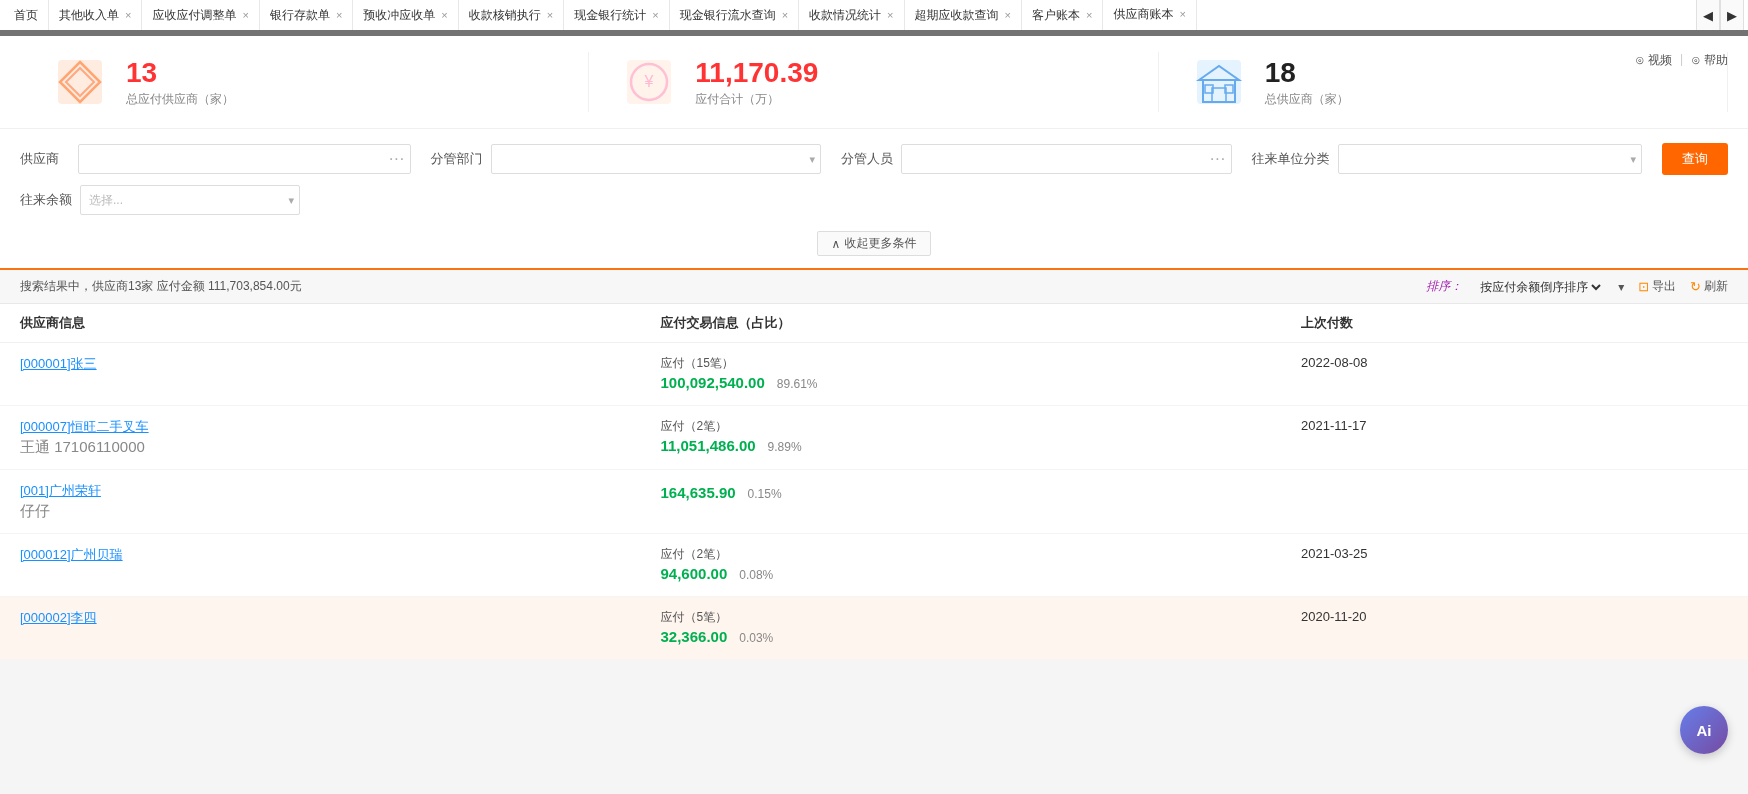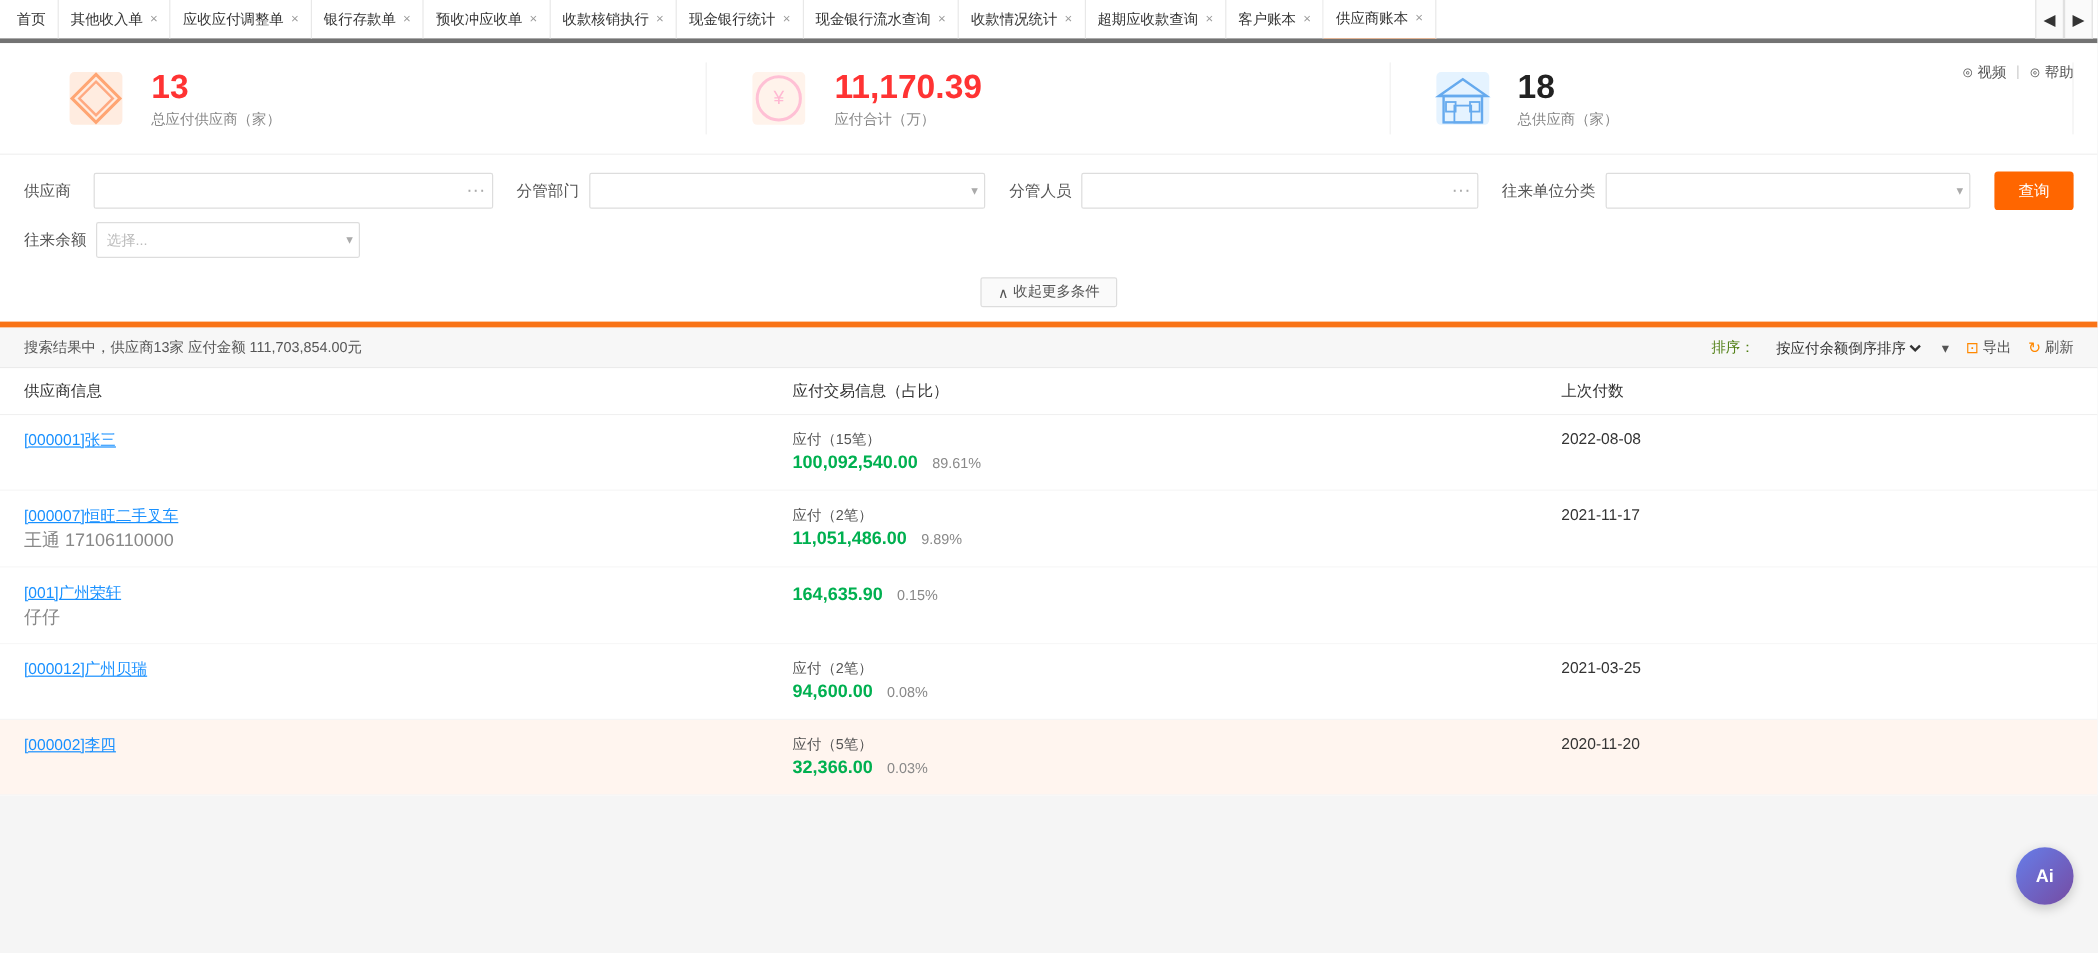--- a/index.html
+++ b/index.html
@@ -3,21 +3,21 @@
   <meta charset="utf-8">
   <style>
     * { box-sizing: border-box; margin: 0; padding: 0; }
     body { font-family: 'Microsoft YaHei', Arial, sans-serif; font-size: 13px; background: #f5f5f5; color: #333; min-width: 1748px; }
 
     
     .top-nav {
       display: flex;
       align-items: center;
       background: #fff;
-      border-bottom: 4px solid #737373;
+      border-bottom: 6px solid #737373;
       height: 36px;
       padding: 0 4px;
       overflow: hidden;
     }
     .nav-tab {
       display: flex;
       align-items: center;
       padding: 0 10px;
       height: 36px;
       white-space: nowrap;
@@ -98,21 +98,21 @@
       display: flex;
       gap: 8px;
     }
     .top-right-links span { cursor: pointer; color: #555; }
     .top-right-links .divider { color: #ccc; }
 
     
     .search-area {
       background: #fff;
       padding: 14px 20px 10px;
-      border-bottom: 5px solid #f97316;
+      border-bottom: 2px solid #f97316;
     }
     .search-row {
       display: flex;
       align-items: center;
       gap: 20px;
       margin-bottom: 10px;
     }
     .search-field {
       display: flex;
       align-items: center;
@@ -203,21 +203,21 @@
       justify-content: space-between;
       border-bottom: 1px solid #e8e8e8;
       font-size: 12px;
       color: #555;
     }
     .results-actions {
       display: flex;
       align-items: center;
       gap: 14px;
     }
-    .results-actions .sort-label { color: #4d7c0f; }
+    .results-actions .sort-label { color: #a21caf; font-style: italic; }
     .results-actions .sort-select {
       border: none;
       background: transparent;
       font-size: 12px;
       color: #333;
       cursor: pointer;
       outline: none;
     }
     .action-btn {
       display: flex;
@@ -234,21 +234,21 @@
       background: #fff;
       width: 100%;
     }
     .table-header {
       display: grid;
       grid-template-columns: 3fr 3fr 2fr;
       padding: 10px 20px;
       background: #fff;
       border-bottom: 1px solid #f0f0f0;
       font-size: 13px;
-      font-weight: 400;
+      font-weight: 700;
       color: #333;
     }
     .table-row {
       display: grid;
       grid-template-columns: 3fr 3fr 2fr;
       padding: 12px 20px;
       border-bottom: 1px solid #f5f5f5;
       background: #fff;
       align-items: start;
     }

